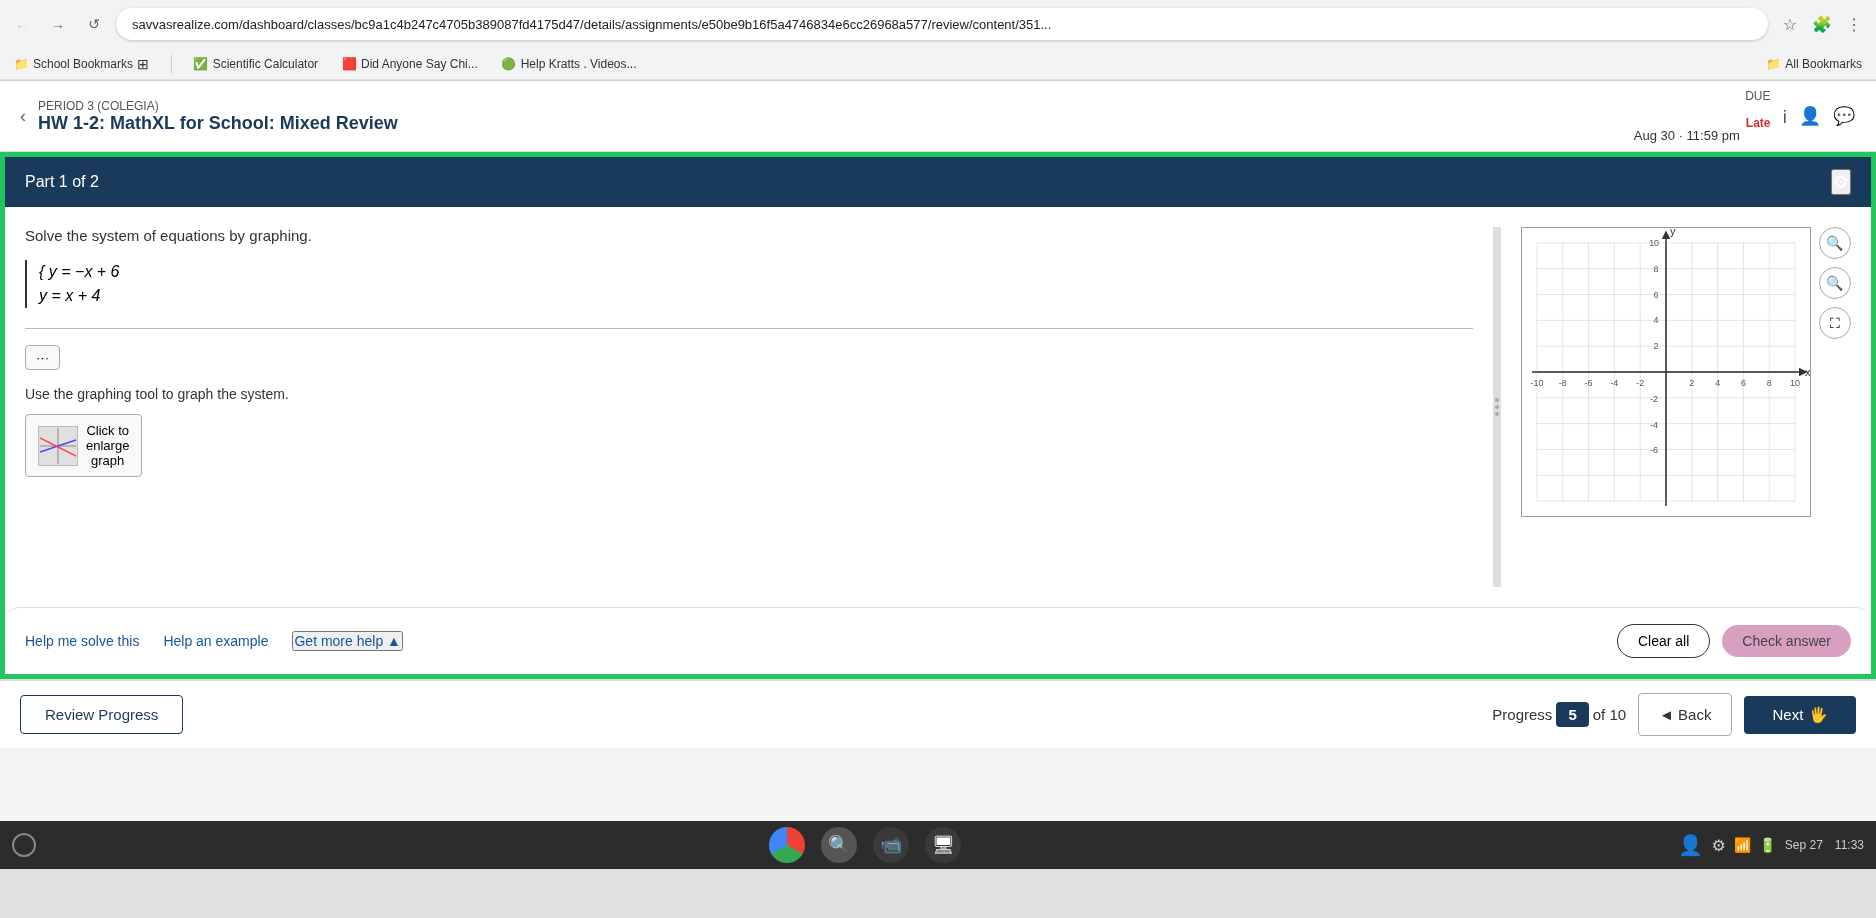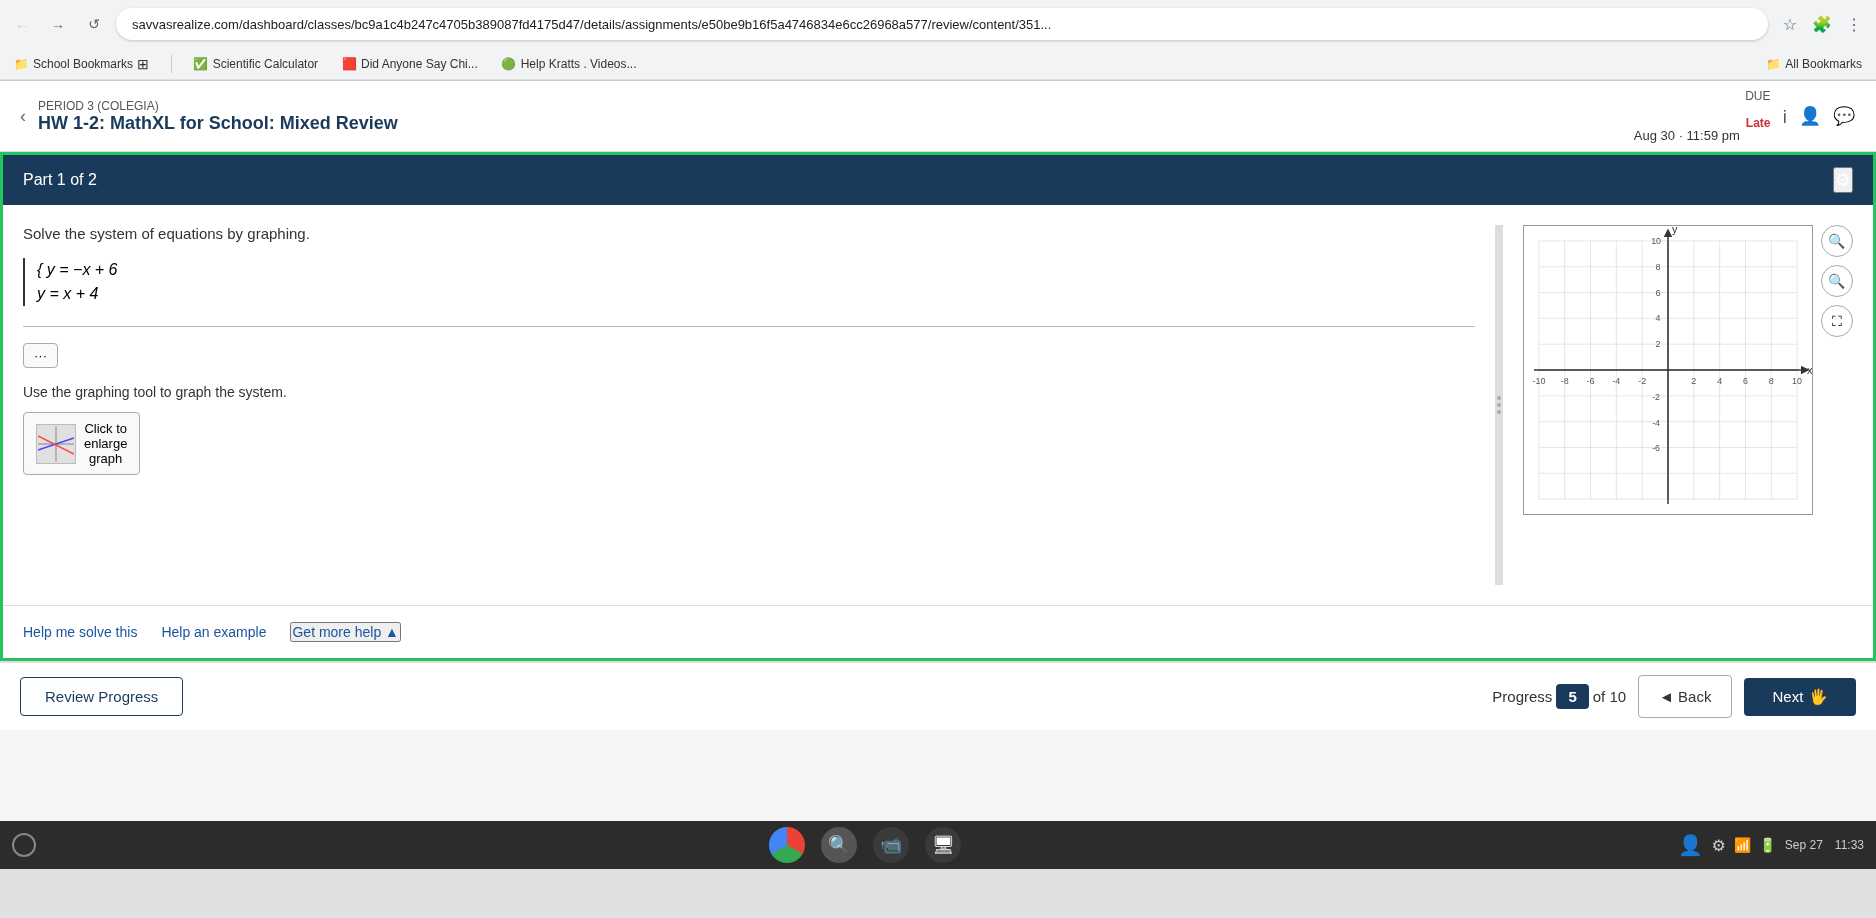--- a/index.html
+++ b/index.html
@@ -31,21 +31,21 @@
     .assignment-info .title { font-size: 18px; font-weight: bold; color: #1a3a5c; }
     .header-right { display: flex; align-items: center; gap: 12px; }
     .due-info { text-align: right; }
     .due-info .due-label { font-size: 12px; color: #555; }
     .due-info .due-date { font-size: 13px; color: #333; margin-top: 25px; }
     .due-info .late-badge { color: #d32f2f; font-size: 12px; font-weight: bold; margin-left: 6px; }
     .header-icons { display: flex; gap: 12px; align-items: center; }
     .header-icon-btn { background: none; border: none; cursor: pointer; color: #555; font-size: 18px; }
 
     
-    .problem-container { background: #fff; margin: 0; border: 3px solid #22c55e; }
+    .problem-container { background: #fff; margin: 0; border: 5px solid #22c55e; }
     .part-header { background: #1a3a5c; color: white; padding: 12px 20px; display: flex; align-items: center; justify-content: space-between; }
     .part-header .part-label { font-size: 16px; font-weight: 500; }
     .settings-icon { color: white; font-size: 18px; cursor: pointer; }
 
     .problem-body { padding: 20px; display: flex; gap: 20px; min-height: 400px; justify-content: flex-end; }
     .problem-left { flex: 1; }
     .problem-right { flex: 0 0 320px; display: flex; flex-direction: column; align-items: center; }
 
     .problem-instructions { font-size: 15px; color: #333; margin-bottom: 16px; }
     .equation-system { border-left: 2px solid #333; padding-left: 12px; margin-bottom: 20px; font-size: 16px; }
@@ -57,21 +57,21 @@
 
     .graph-instruction { font-size: 14px; color: #333; margin-bottom: 12px; }
 
     .enlarge-btn { border: 1px solid #aaa; padding: 8px 12px; cursor: pointer; background: #f9f9f9; display: flex; align-items: center; gap: 8px; font-size: 13px; border-radius: 4px; }
     .enlarge-icon { width: 40px; height: 40px; background: #e0e0e0; border: 1px solid #bbb; display: flex; align-items: center; justify-content: center; }
     .graph-zoom-controls { display: flex; flex-direction: column; gap: 8px; margin-left: 8px; }
     .zoom-btn { width: 32px; height: 32px; border-radius: 50%; border: 1px solid #aaa; background: #fff; cursor: pointer; display: flex; align-items: center; justify-content: center; font-size: 16px; }
     .graph-and-controls { display: flex; align-items: flex-start; }
 
     
-    .help-bar { border-top: 1px solid #ddd; padding: 16px 20px; display: flex; align-items: center; gap: 24px; }
+    .help-bar { border-top: 1px solid #ddd; padding: 16px 20px; display: flex; align-items: center; gap: 24px; border-radius: 15px; }
     .help-link { color: #1a56a0; font-size: 14px; cursor: pointer; text-decoration: none; background: none; border: none; }
     .get-more-help { color: #1a56a0; font-size: 14px; cursor: pointer; }
     .help-actions { margin-left: auto; display: flex; gap: 12px; align-items: center; }
     .clear-all-btn { border: 1px solid #333; background: #fff; padding: 8px 20px; border-radius: 20px; font-size: 14px; cursor: pointer; }
     .check-answer-btn { background: #d8a0c0; border: none; padding: 8px 20px; border-radius: 20px; font-size: 14px; color: #444; cursor: pointer; }
 
     
     .bottom-nav { background: #fff; border-top: 2px solid #ddd; padding: 12px 20px; display: flex; align-items: center; justify-content: space-between; }
     .review-progress-btn { border: 1px solid #1a3a5c; background: #fff; padding: 10px 24px; border-radius: 4px; font-size: 15px; color: #1a3a5c; cursor: pointer; }
     .nav-right { display: flex; align-items: center; gap: 12px; }
@@ -298,20 +298,24 @@
             </button>
           </div>
         </div>
       </div>
     </div>
 
     <div class="help-bar">
       <button class="help-link">Help me solve this</button>
       <button class="help-link">Help an example</button>
       <button class="get-more-help">Get more help ▲</button>
+      <div class="help-actions">
+        <button class="clear-all-btn">Clear all</button>
+        <button class="check-answer-btn">Check answer</button>
+      </div>
     </div>
   </div>
 
   <div class="bottom-nav">
     <button class="review-progress-btn">Review Progress</button>
     <div class="nav-right">
       <div class="question-info">
         <span>Progress</span>
         <span class="question-num-box">5</span>
         <span>of 10</span>

